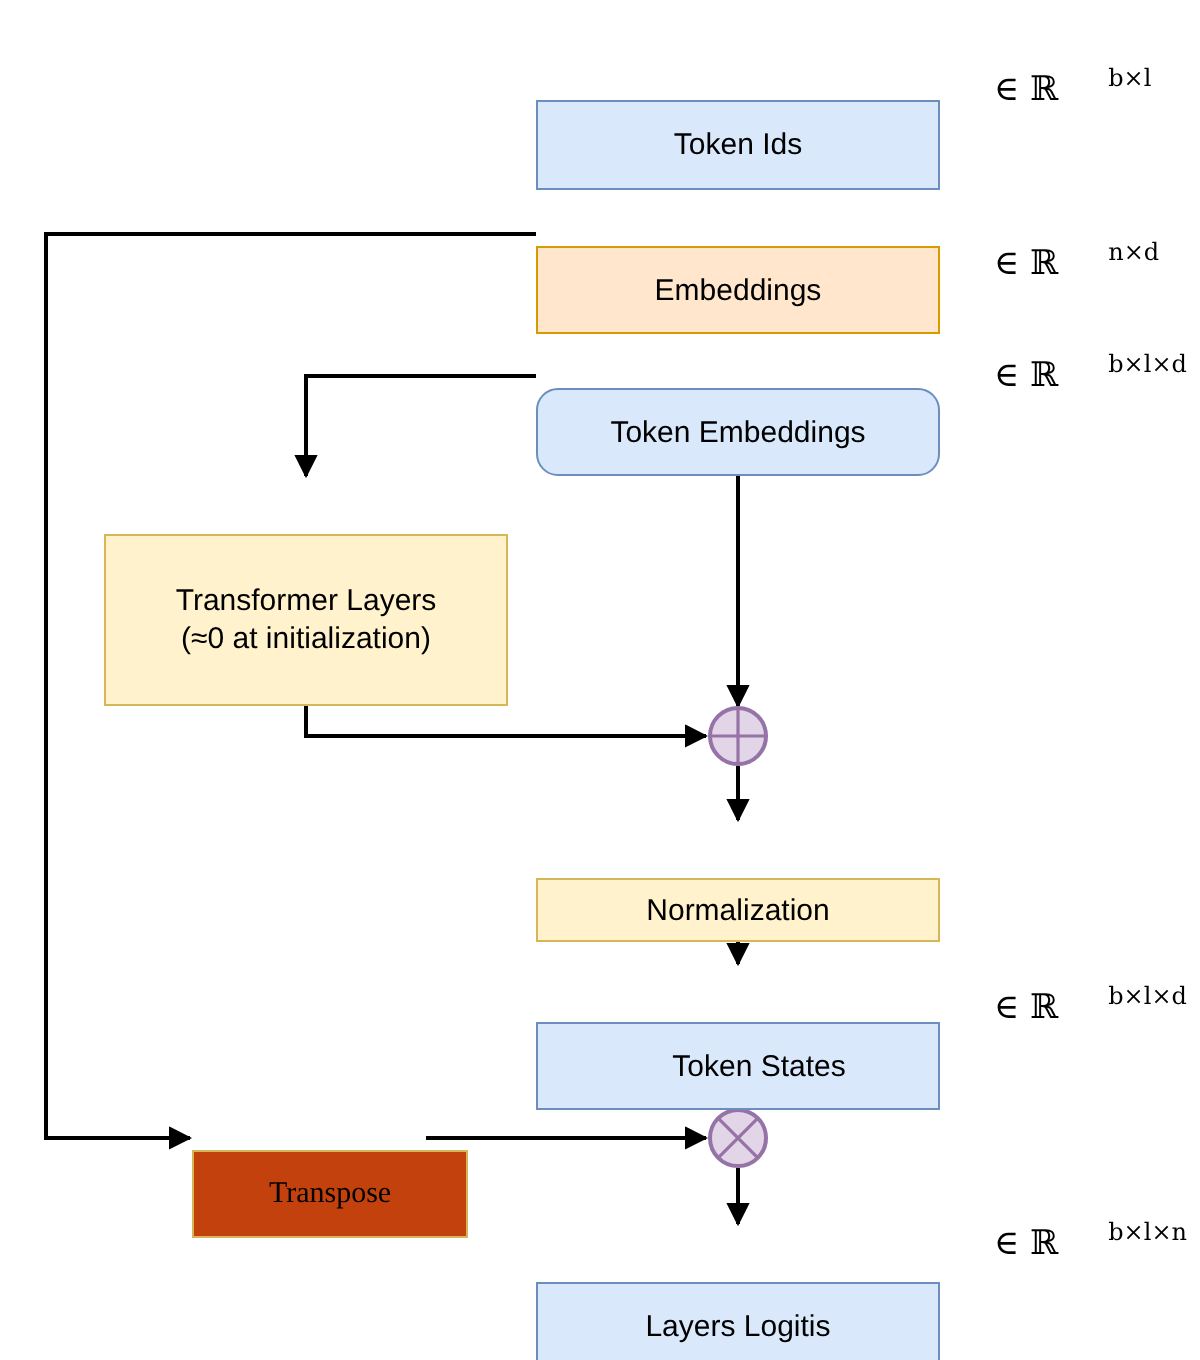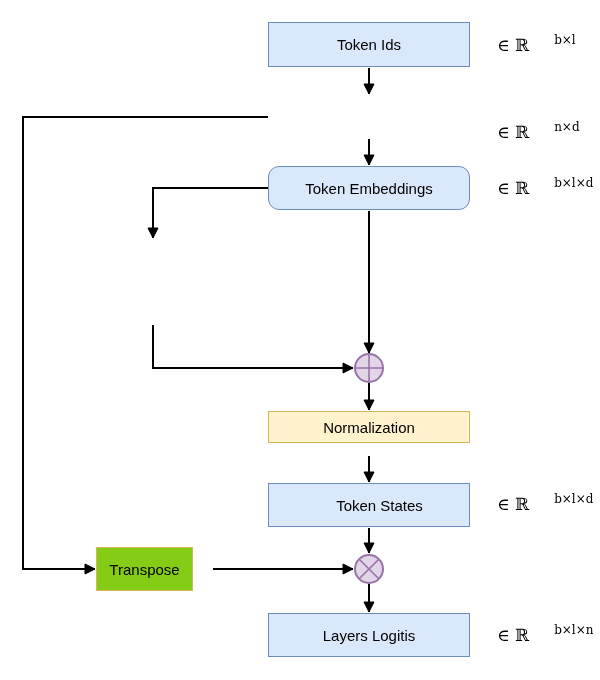--- a/index.html
+++ b/index.html
@@ -27,20 +27,21 @@
     position: absolute;
     box-sizing: border-box;
     border: 1px solid #999;
     display: flex;
     align-items: center;
     justify-content: center;
     text-align: center;
     font-size: 15px;
     color: #000000;
     line-height: 19px;
+    margin-top: 28px;
   }
   .node.col { flex-direction: column; }
   .annotation {
     position: absolute;
     font-family: "DejaVu Serif", "DejaVu Sans", "Liberation Serif", serif;
     font-size: 17px;
     color: #000000;
     white-space: nowrap;
     line-height: 24px;
   }
@@ -83,35 +84,42 @@
     <g>
       <circle cx="369" cy="569" r="14" stroke-width="2" style="fill: rgb(225, 213, 231); stroke: rgb(150, 115, 166);"></circle>
       <path class="op-cross" d="M359.2,559.2 L378.8,578.8 M378.8,559.2 L359.2,578.8" style="stroke: rgb(150, 115, 166);"></path>
     </g>
   </svg>
 
   <div class="node" style="left: 268px; top: 22px; width: 202px; height: 45px; background-color: rgb(218, 232, 252); border-color: rgb(108, 142, 191);">
     <span>Token Ids</span>
   </div>
 
+  <div class="node" style="left: 268px; top: 95px; width: 202px; height: 44px; background-color: rgb(255, 230, 204); border-color: rgb(215, 155, 0);">
+    <span>Embeddings</span>
+  </div>
 
   <div class="node" style="left: 268px; top: 166px; width: 202px; height: 44px; background-color: rgb(218, 232, 252); border-color: rgb(108, 142, 191); border-radius: 11px;">
     <span>Token Embeddings</span>
   </div>
 
+  <div class="node col" style="left: 52px; top: 239px; width: 202px; height: 86px; background-color: rgb(255, 242, 204); border-color: rgb(214, 182, 86);">
+    <span>Transformer Layers</span>
+    <span>(≈0 at initialization)</span>
+  </div>
 
   <div class="node" style="left: 268px; top: 411px; width: 202px; height: 32px; background-color: rgb(255, 242, 204); border-color: rgb(214, 182, 86);">
     <span>Normalization</span>
   </div>
 
   <div class="node" style="left: 268px; top: 483px; width: 202px; height: 44px; background-color: rgb(218, 232, 252); border-color: rgb(108, 142, 191); padding-left: 21px;">
     <span>Token States</span>
   </div>
 
-  <div class="node" style="left: 96px; top: 547px; width: 97px; height: 44px; background-color: #84cc16; border-color: rgb(214, 182, 86);">
+  <div class="node" style="left: 96px; top: 547px; width: 138px; height: 44px; background-color: #c2410c; border-color: rgb(214, 182, 86); font-family: Liberation Serif, serif;">
     <span>Transpose</span>
   </div>
 
   <div class="node" style="left: 268px; top: 613px; width: 202px; height: 44px; background-color: rgb(218, 232, 252); border-color: rgb(108, 142, 191);">
     <span>Layers Logitis</span>
   </div>
 
   <div class="annotation" style="left:497px;top:33px">
     <span>∈ ℝ</span><sup>b×l</sup>
   </div>
@@ -121,17 +129,17 @@
   </div>
 
   <div class="annotation" style="left:497px;top:176px">
     <span>∈ ℝ</span><sup>b×l×d</sup>
   </div>
 
   <div class="annotation" style="left:497px;top:492px">
     <span>∈ ℝ</span><sup>b×l×d</sup>
   </div>
 
-  <div class="annotation" style="left:497px;top:623px">
+  <div class="annotation" style="left:497px;top:610px">
     <span>∈ ℝ</span><sup>b×l×n</sup>
   </div>
 
 </div>
 
 </body></html>

